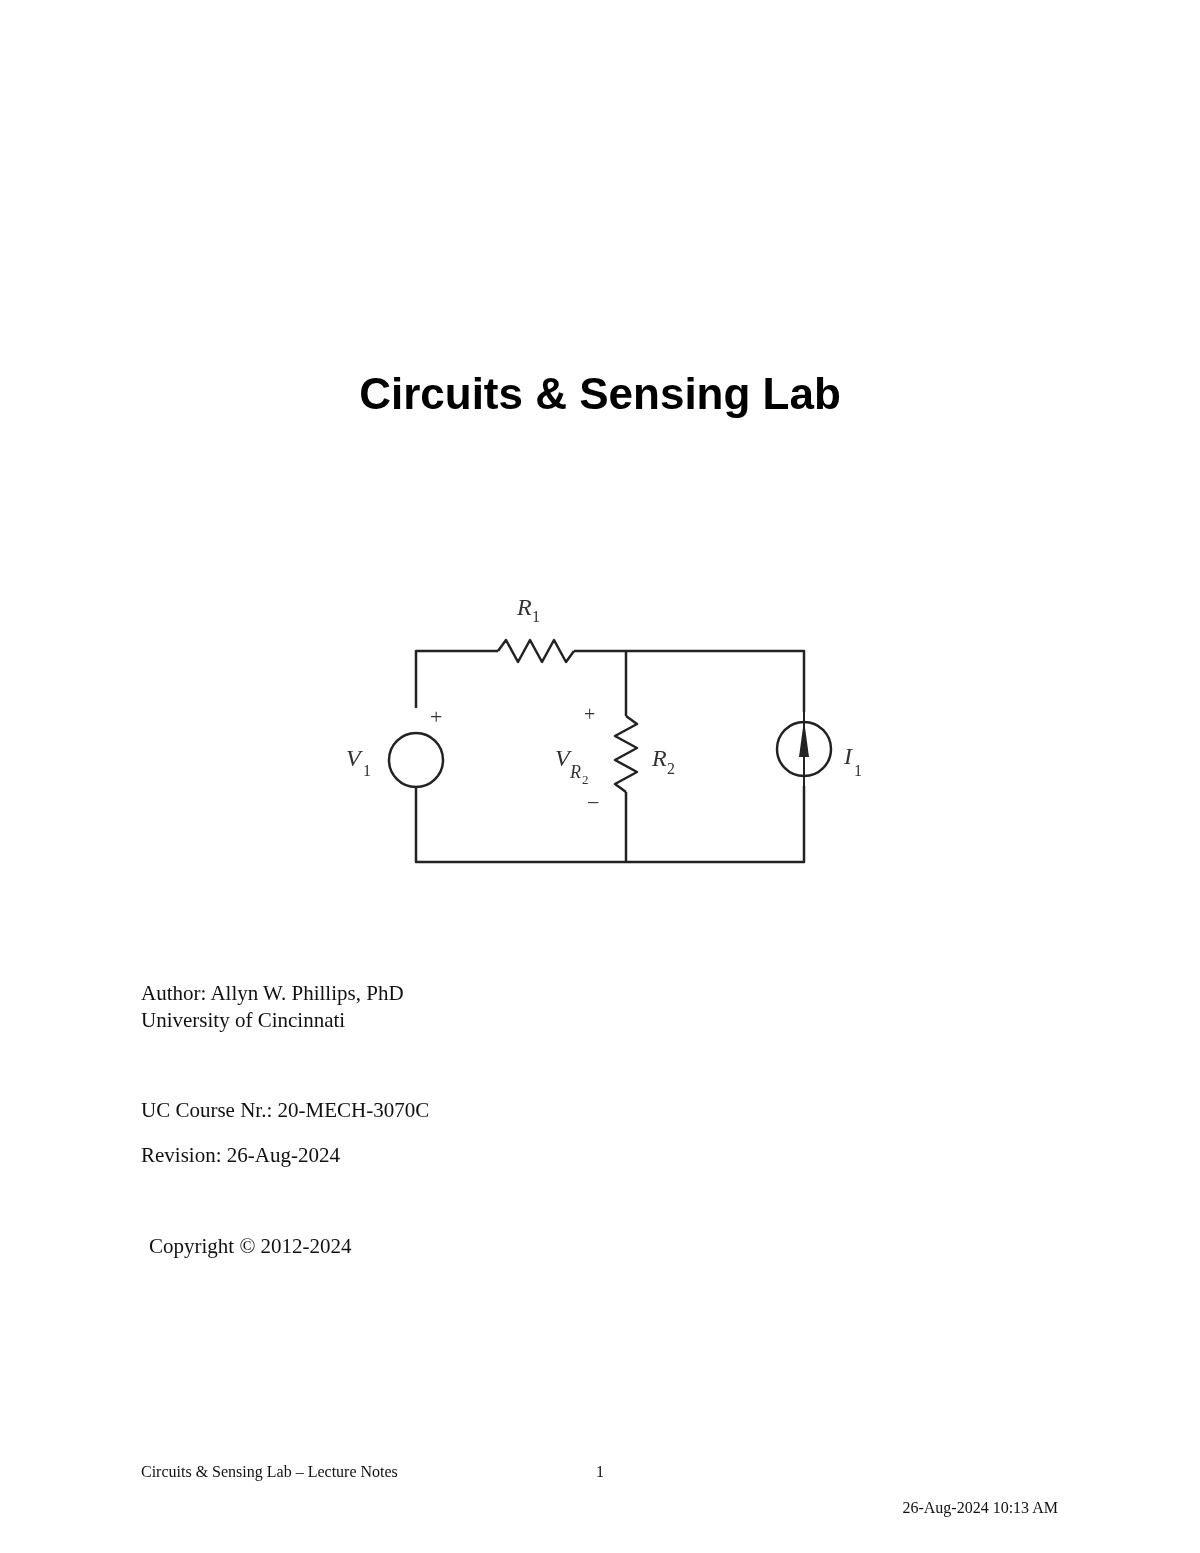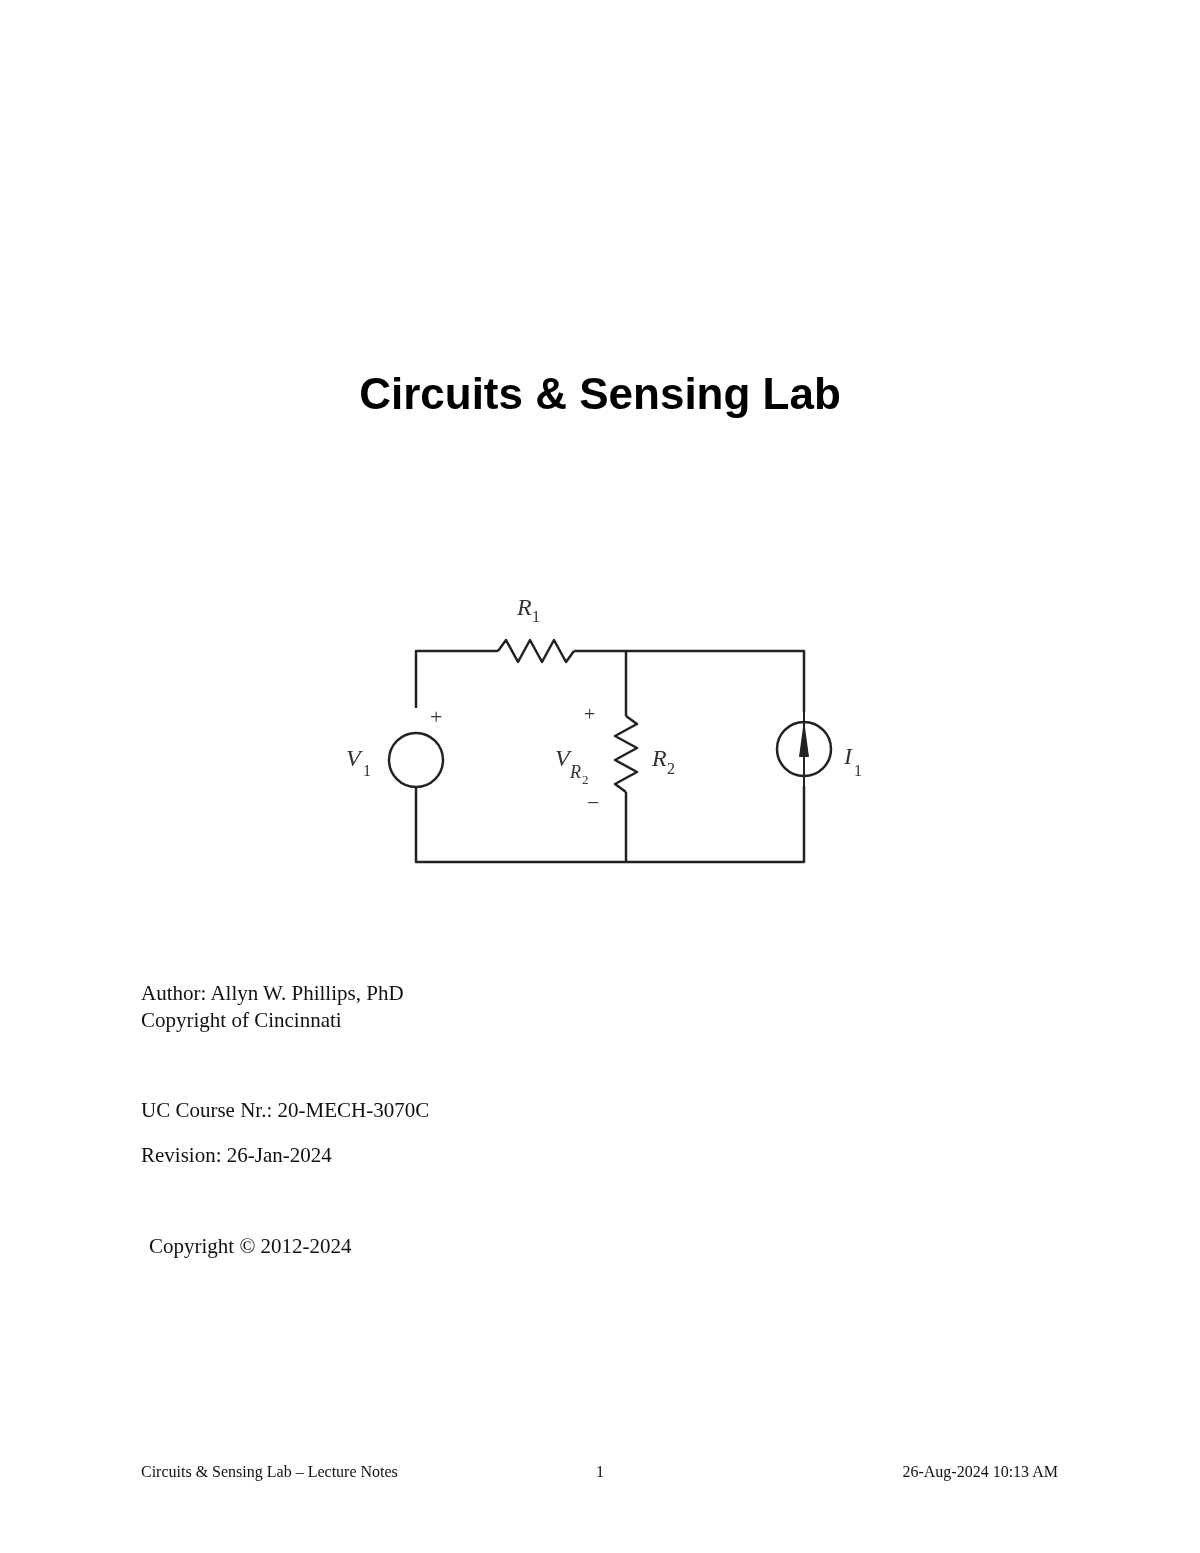--- a/index.html
+++ b/index.html
@@ -65,20 +65,20 @@
     <text class="sub" x="252" y="204" font-size="13">2</text>
     <text class="sub" x="257" y="230" font-size="22">−</text>
     <text class="lbl" x="322" y="186" font-size="24">R</text>
     <text class="sub" x="337" y="194" font-size="16">2</text>
     <text class="lbl" x="514" y="184" font-size="24">I</text>
     <text class="sub" x="524" y="196" font-size="16">1</text>
   </svg>
 </div>
 
 <div class="info" style="top:980px;">Author: Allyn W. Phillips, PhD</div>
-<div class="info" style="top:1007px;">Copyright of Cincinnati</div>
+<div class="info" style="top:1007px;">University of Cincinnati</div>
 <div class="info" style="top:1097px;font-family:Liberation Serif, serif;">UC Course Nr.: 20-MECH-3070C</div>
-<div class="info" style="top:1142px;">Revision: 26-Jan-2024</div>
+<div class="info" style="top:1142px;">Revision: 26-Aug-2024</div>
 <div class="info" style="top:1233px;margin-left:8px;">Copyright © 2012-2024</div>
 
 <div class="footer" style="left:141px;">Circuits &amp; Sensing Lab – Lecture Notes</div>
 <div class="footer" style="left:596px;">1</div>
-<div class="footer" style="right:142px;">26-Aug-2024 10:13 AM</div>
+<div class="footer" style="right:142px;margin-top:36px;">26-Aug-2024 10:13 AM</div>
 
 </body></html>

